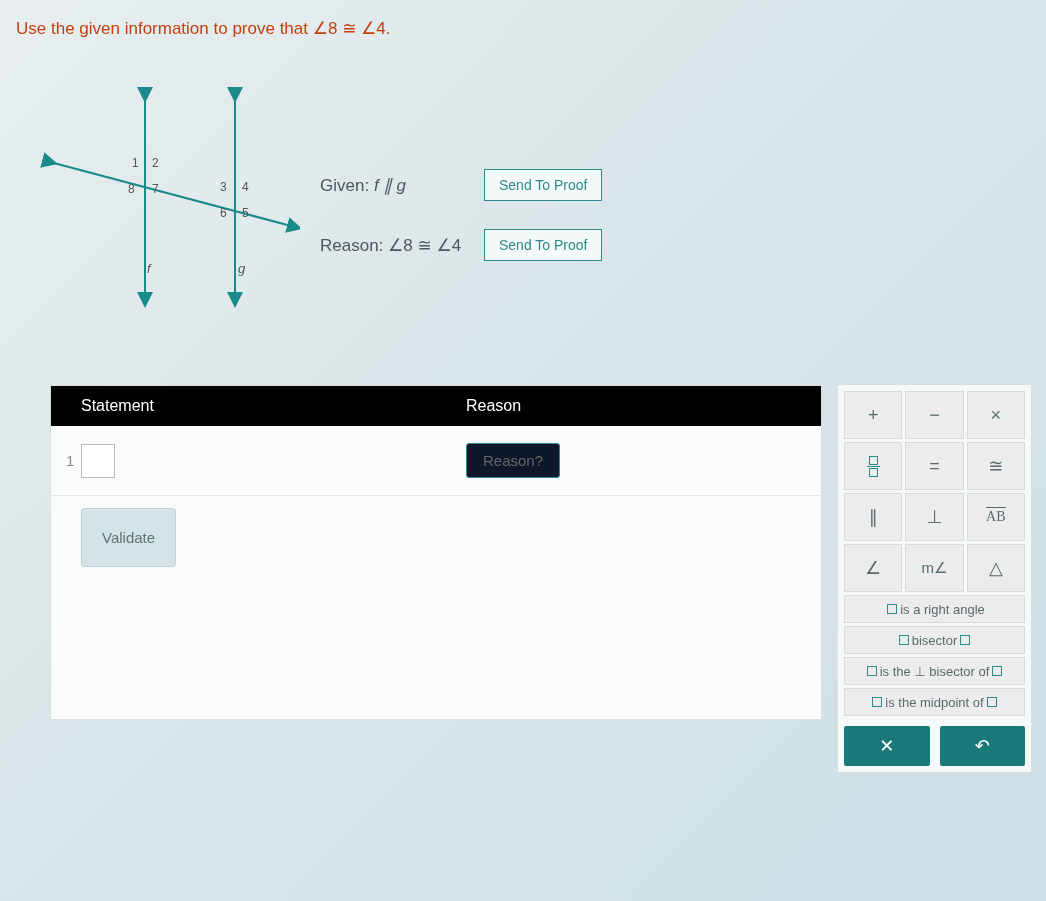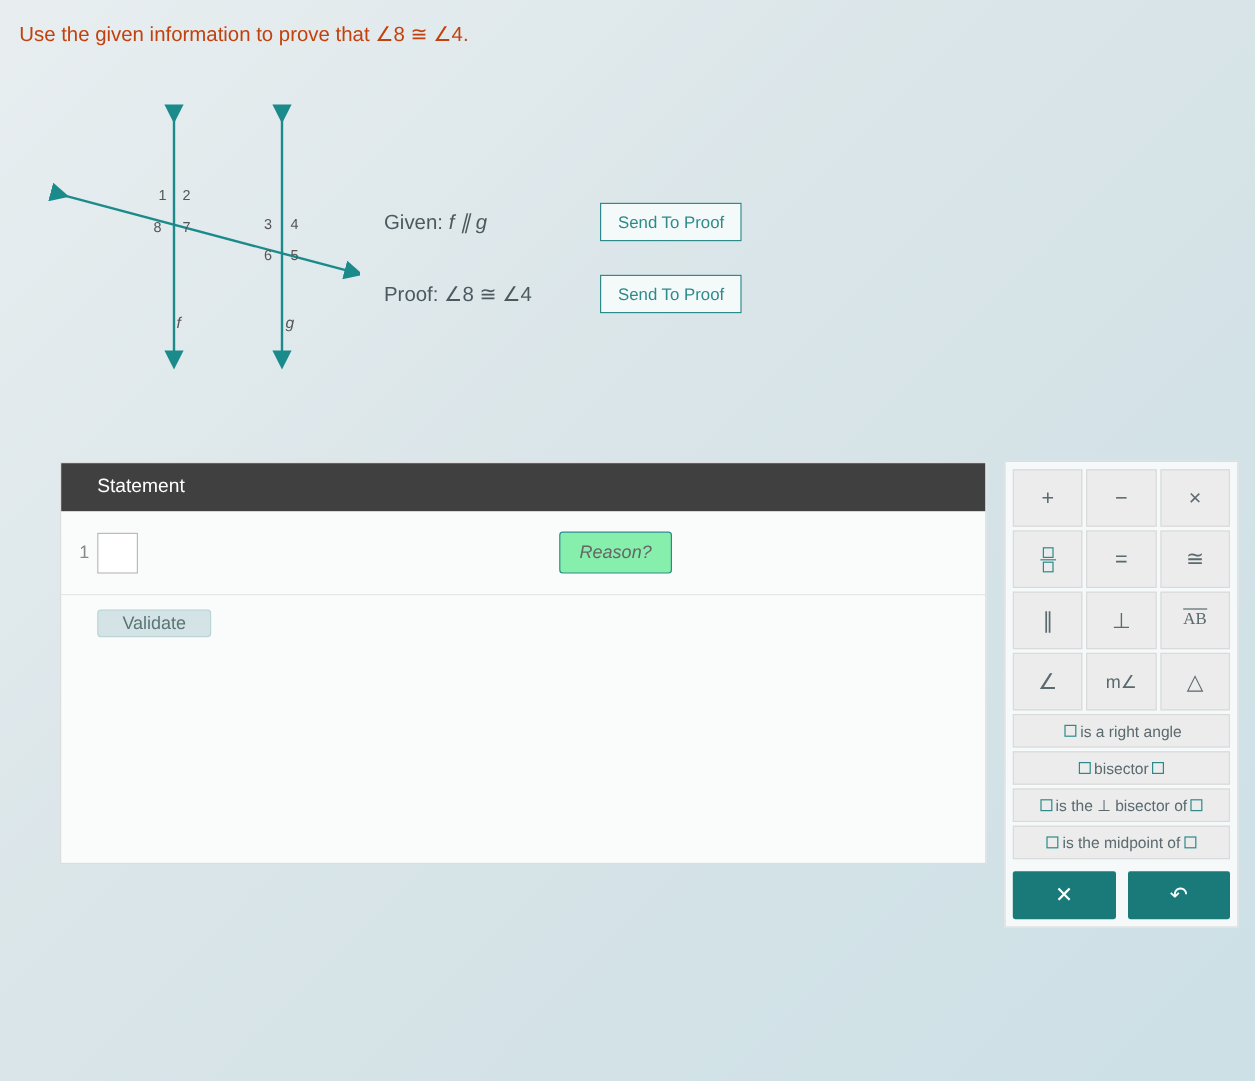--- a/index.html
+++ b/index.html
@@ -29,21 +29,21 @@
 .given-prove {
   position: absolute;
   top: 165px;
   left: 320px;
   font-size: 17px;
   color: #4a5a5e;
 }
 .given-prove .row {
   display: flex;
   align-items: center;
-  gap: 30px;
+  gap: 14px;
   margin-bottom: 20px;
   height: 40px;
 }
 .given-prove .label { width: 150px; }
 .send-btn {
   border: 1.5px solid #2e8a8a;
   background: #f4f9f9;
   color: #2e8a8a;
   padding: 7px 14px;
   font-size: 14px;
@@ -54,21 +54,21 @@
   position: absolute;
   top: 385px;
   left: 50px;
   width: 772px;
   height: 335px;
   background: #fafcfc;
   border: 1px solid #ddd;
 }
 .proof-header {
   display: flex;
-  background: #404040;
+  background: #000000;
   color: #fff;
   font-size: 16px;
   height: 40px;
   align-items: center;
 }
 .proof-header .col-s { width: 50%; padding-left: 30px; }
 .proof-header .col-r { width: 50%; padding-left: 30px; }
 .proof-row {
   display: flex;
   align-items: center;
@@ -79,34 +79,33 @@
 .proof-row .stmt-cell { flex: 1; }
 .stmt-input {
   width: 34px;
   height: 34px;
   border: 1.5px solid #bbb;
   background: #fff;
 }
 .proof-row .reason-cell { width: 50%; padding-left: 30px; }
 .reason-btn {
   border: 1.5px solid #2e8a8a;
-  background: #86efac;
+  background: #0f172a;
   color: #666;
   padding: 8px 16px;
   font-size: 15px;
   border-radius: 3px;
   cursor: pointer;
-  font-style: italic;
 }
 .validate-row { padding: 12px 30px; }
 .validate-btn {
   background: #d4e4e6;
   border: 1px solid #bcd4d6;
   color: #5a7578;
-  padding: 2px 20px;
+  padding: 20px 20px;
   font-size: 15px;
   border-radius: 3px;
   cursor: pointer;
 }
 .keypad {
   position: absolute;
   top: 384px;
   right: 14px;
   width: 195px;
   background: #f6f9f9;
@@ -188,29 +187,30 @@
 
 <div class="given-prove">
   <div class="row">
     <div class="label">
       <span>Given:</span> <span class="italic">f ∥ g</span>
     </div>
     <button class="send-btn">Send To Proof</button>
   </div>
   <div class="row">
     <div class="label">
-      <span>Proof:</span> <span>∠8 ≅ ∠4</span>
+      <span>Reason:</span> <span>∠8 ≅ ∠4</span>
     </div>
     <button class="send-btn">Send To Proof</button>
   </div>
 </div>
 
 <div class="proof-area">
   <div class="proof-header">
     <div class="col-s">Statement</div>
+    <div class="col-r">Reason</div>
   </div>
   <div class="proof-row">
     <div class="num">1</div>
     <div class="stmt-cell">
       <div class="stmt-input"></div>
     </div>
     <div class="reason-cell">
       <button class="reason-btn">Reason?</button>
     </div>
   </div>

